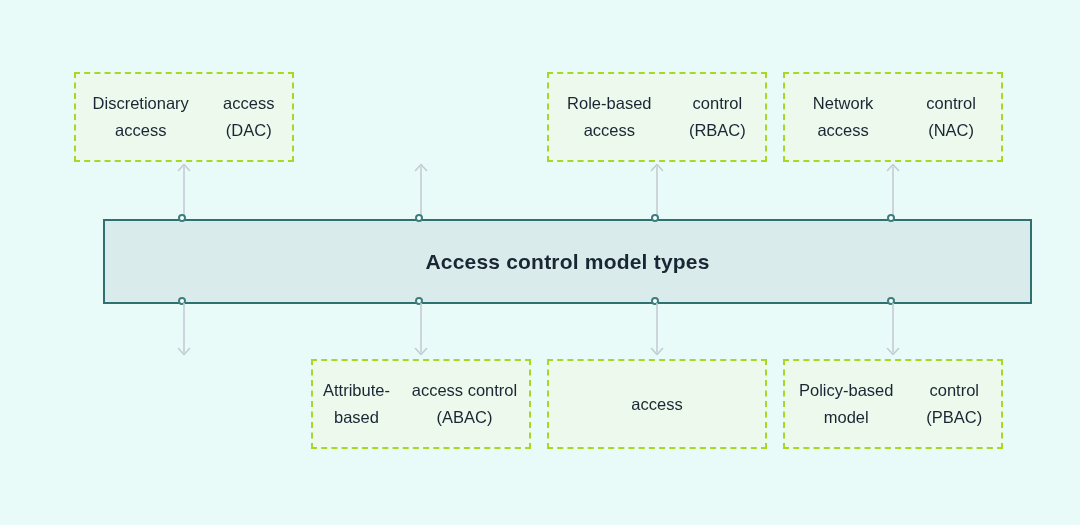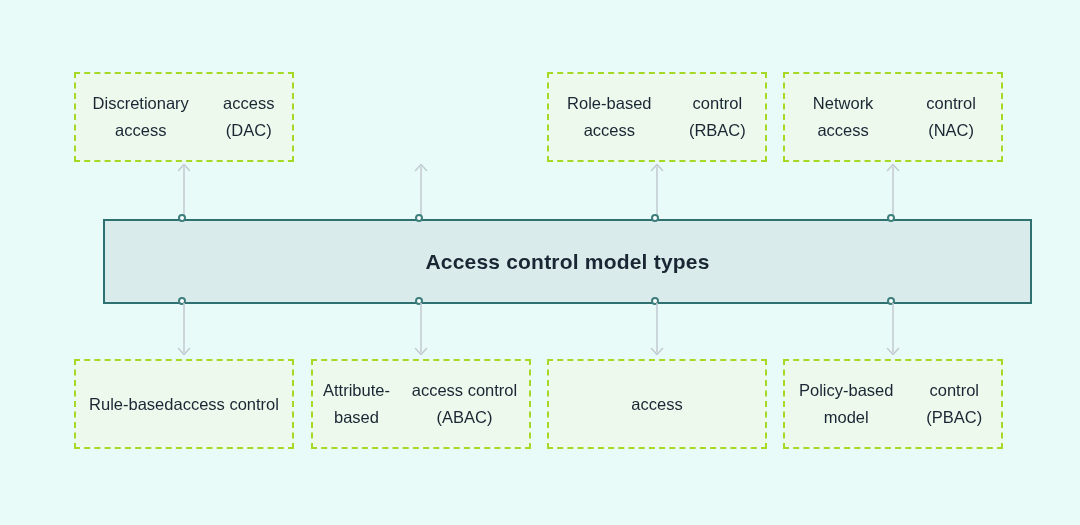--- a/index.html
+++ b/index.html
@@ -139,24 +139,20 @@
   </svg>
   <svg class="connector" style="left:649px; top:303px" viewBox="0 0 16 54">
     <line x1="8" y1="0" x2="8" y2="49"></line>
       <polyline points="2.5,45.5 8,51.5 13.5,45.5"></polyline>
   </svg>
   <svg class="connector" style="left:885px; top:303px" viewBox="0 0 16 54">
     <line x1="8" y1="0" x2="8" y2="49"></line>
       <polyline points="2.5,45.5 8,51.5 13.5,45.5"></polyline>
   </svg>
 
-  <div class="node bottom" style="left:74px">
-    <span>Rule-based</span>
-    <span>access control</span>
-  </div>
   <div class="node bottom" style="left:311px">
     <span>Attribute-based</span>
     <span>access control (ABAC)</span>
   </div>
   <div class="node bottom" style="left:547px">
     <span>access</span>
   </div>
   <div class="node bottom" style="left:783px">
     <span>Policy-based model</span>
     <span>control (PBAC)</span>

